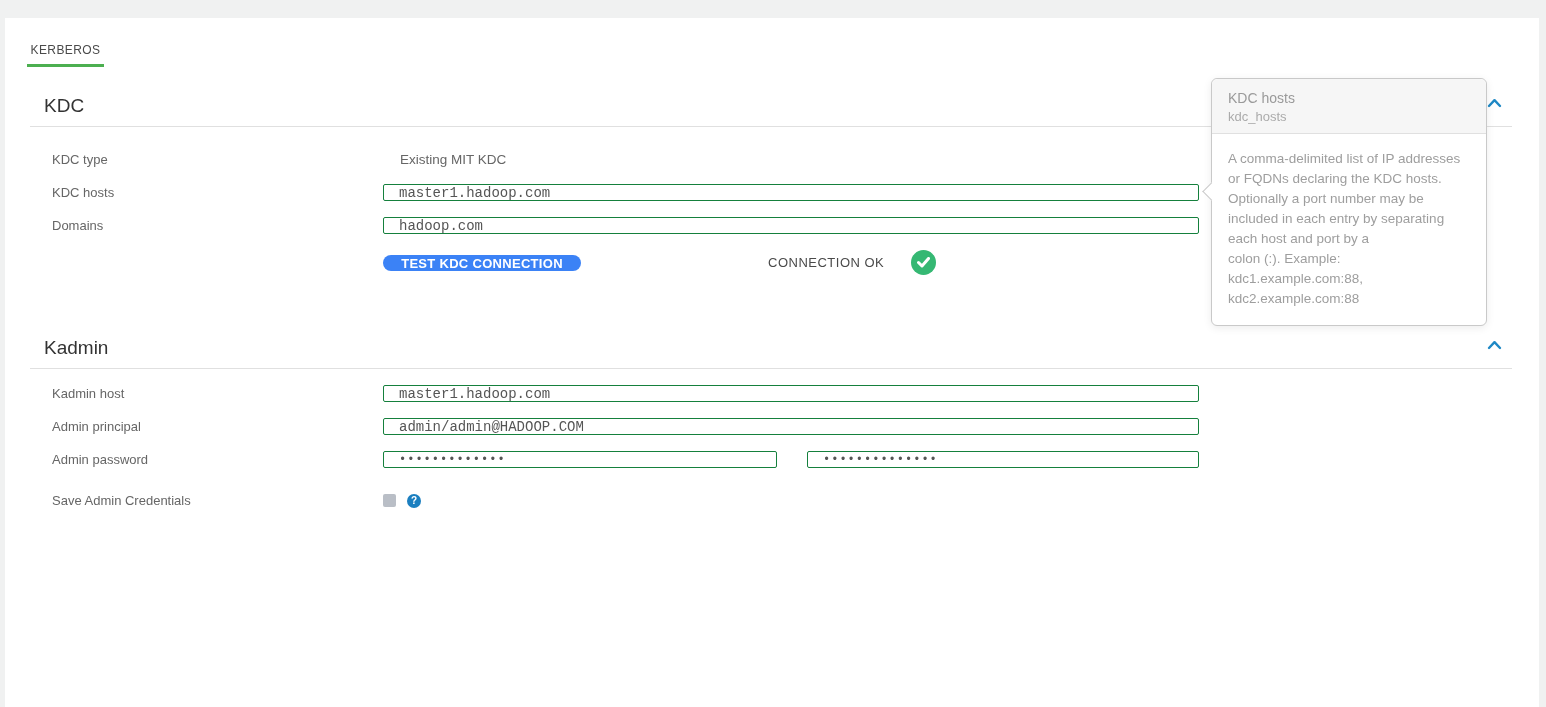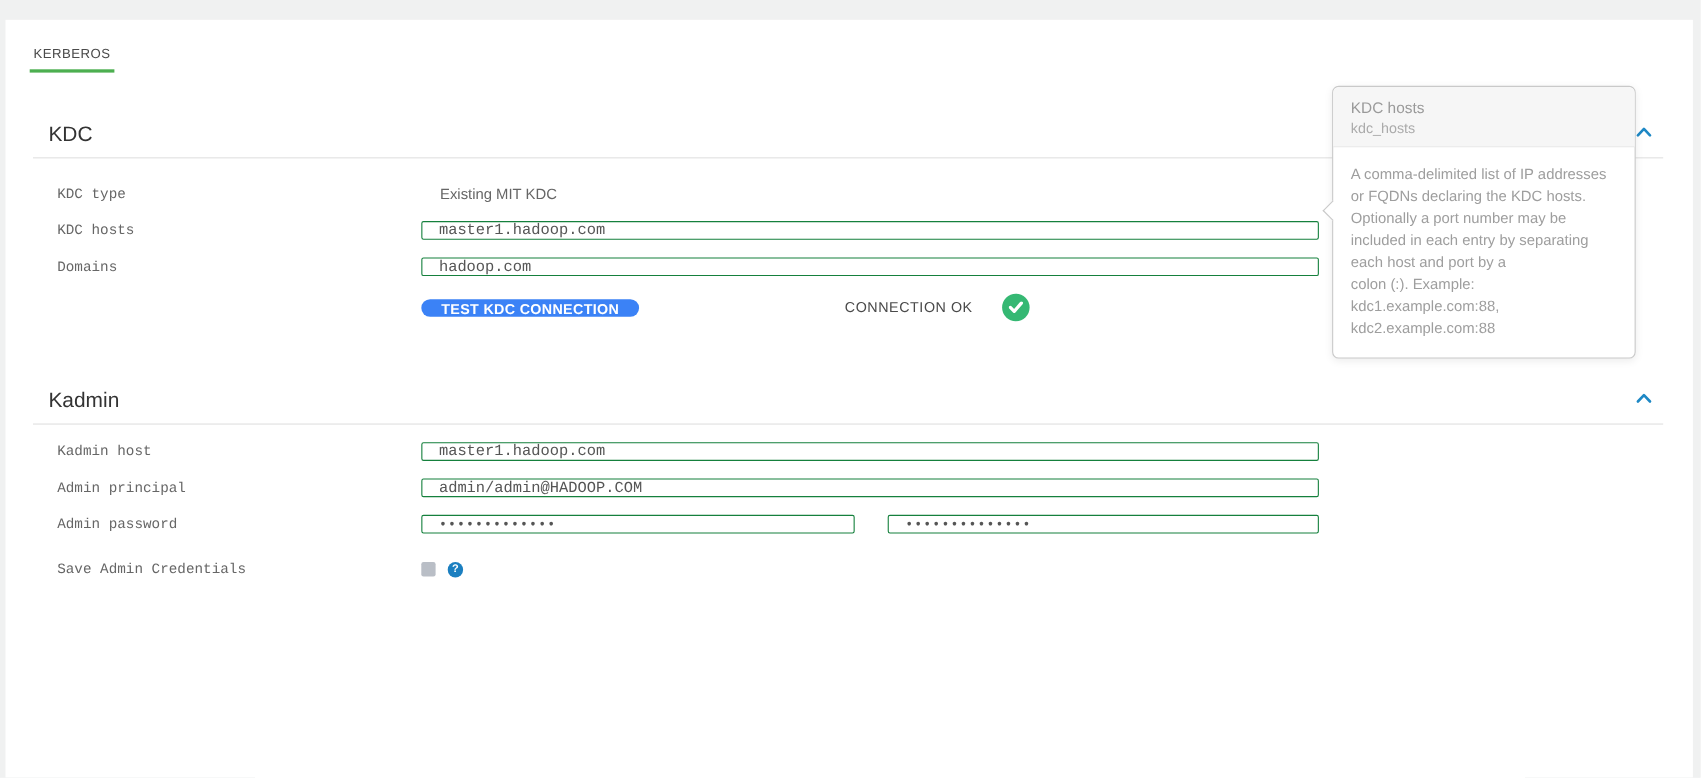--- a/index.html
+++ b/index.html
@@ -34,21 +34,21 @@
     padding-bottom: 7px;
     border-bottom: 3px solid #4caf50;
     font-size: 12px;
     letter-spacing: 0.4px;
     color: #4a4a4a;
     cursor: pointer;
   }
 
   
   .section { margin: 0 27px 0 25px; }
-  .section-kdc { margin-top: 45px; }
+  .section-kdc { margin-top: 27px; }
   .section-kadmin { margin-top: 61px; }
   .section-header {
     display: flex;
     justify-content: space-between;
     align-items: flex-start;
     padding: 0 8px 9px 14px;
     border-bottom: 1px solid #e0e0e0;
   }
   .section-title {
     font-size: 19px;
@@ -73,21 +73,20 @@
     margin-bottom: 16px;
   }
   .row-static { height: 44px; margin-bottom: 3px; }
   .row-button { margin-top: 6px; margin-bottom: 0; }
   .row-save { margin-bottom: 0; height: 33px; }
   .field-label {
     width: 331px;
     flex: 0 0 331px;
     font-size: 13px;
     color: #666;
-    font-family: Liberation Mono, monospace;
   }
   .field-static-value {
     font-size: 13.5px;
     color: #666;
     padding-left: 17px;
   }
   .text-input {
     width: 816px;
     height: 17px;
     border: 1px solid #15803d;

